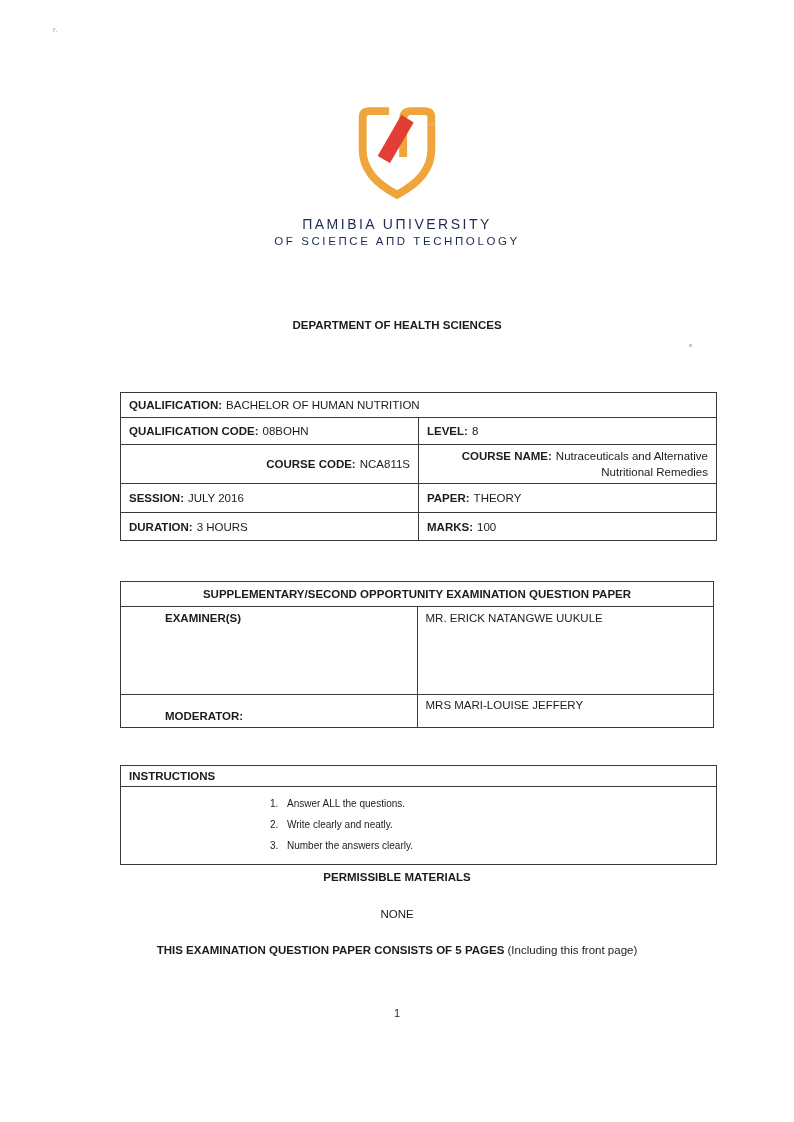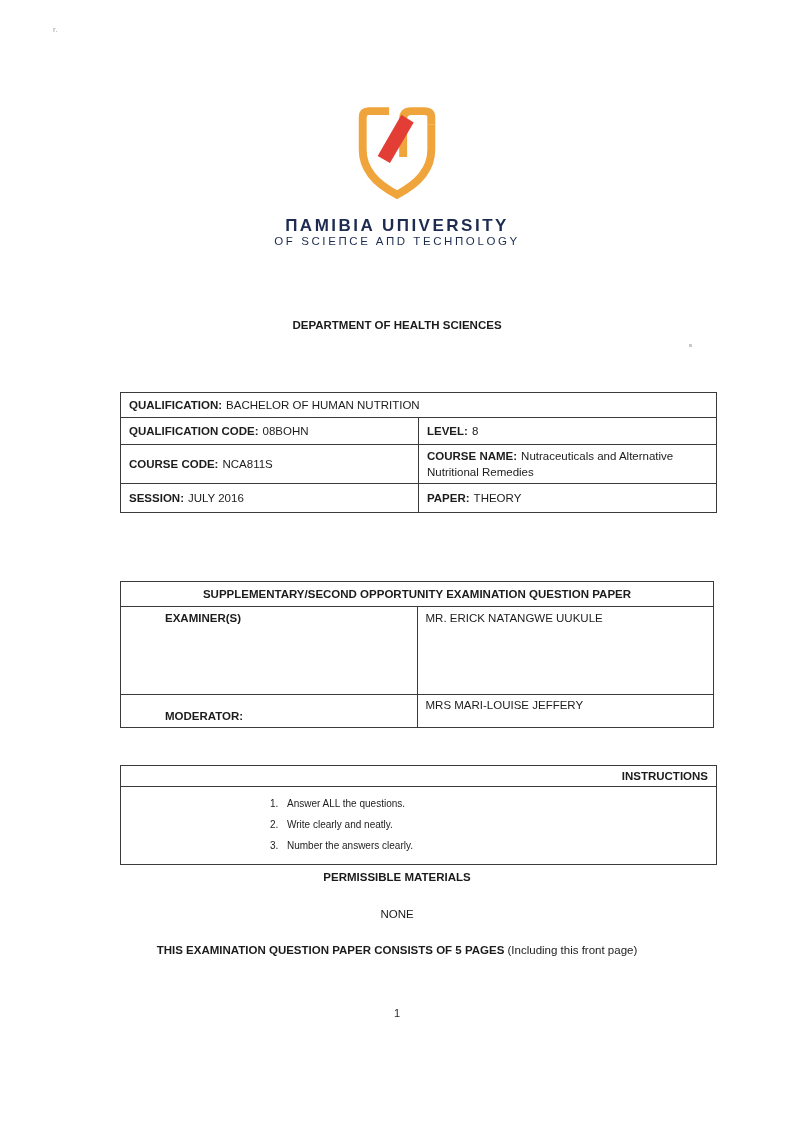--- a/index.html
+++ b/index.html
@@ -27,22 +27,22 @@
     background: #c9c9c9;
   }
   .logo-svg {
     position: absolute;
     left: 353px; top: 105px;
   }
   .wordmark1 {
     position: absolute;
     top: 216px; left: 0; width: 100%;
     text-align: center;
-    font-weight: bold;
-    font-size: 17px;
+    font-weight: normal;
+    font-size: 14px;
     letter-spacing: 2.5px;
     color: #1d2b50;
   }
   .wordmark2 {
     position: absolute;
     top: 235px; left: 0; width: 100%;
     text-align: center;
     font-size: 11.5px;
     letter-spacing: 2.6px;
     color: #1d2b50;
@@ -63,21 +63,21 @@
   .lbl { font-weight: bold; margin-right: 4px; }
 
   .course-table {
     position: absolute;
     left: 120px; top: 374px;
     width: 597px;
   }
   .course-table .c1 { width: 270px; }
   .r1 { height: 25px; }
   .r2 { height: 27px; }
-  .r3 { height: 38px; }
+  .r3 { height: 38px; text-align: right; }
   .r3 td { line-height: 16px; vertical-align: middle; }
   .r4 { height: 29px; }
   .r5 { height: 28px; }
 
   .exam-table {
     position: absolute;
     left: 120px; top: 563px;
     width: 594px;
   }
   .exam-table .label-col { width: 106px; padding-left: 44px; }
@@ -93,21 +93,21 @@
   .moderator-row .label-col { font-weight: bold; vertical-align: bottom; padding-bottom: 5px; }
   .moderator-row .val { vertical-align: top; padding-top: 4px; }
 
   .instr-table {
     position: absolute;
     left: 120px; top: 747px;
     width: 597px;
   }
   .instr-title-row td {
     height: 21px;
-    text-align: right;
+    text-align: left;
     font-weight: bold;
     padding: 2px 8px;
   }
   .instr-body-row td { padding: 6px 8px 8px 8px; vertical-align: top; }
   .instr-body-row ol {
     margin: 0;
     padding-left: 152px;
     font-size: 10px;
   }
   .instr-body-row li {
@@ -180,20 +180,28 @@
       </td>
     </tr>
     <tr class="r4">
       <td class="c1">
         <span class="lbl">SESSION:</span><span>JULY 2016</span>
       </td>
       <td>
         <span class="lbl">PAPER:</span><span>THEORY</span>
       </td>
     </tr>
+    <tr class="r5">
+      <td class="c1">
+        <span class="lbl">DURATION:</span><span>3 HOURS</span>
+      </td>
+      <td>
+        <span class="lbl">MARKS:</span><span>100</span>
+      </td>
+    </tr>
   </tbody>
     </table>
 
   <table class="exam-table">
     <tbody>
         <tr class="exam-title-row">
       <td colspan="2">SUPPLEMENTARY/SECOND OPPORTUNITY EXAMINATION QUESTION PAPER</td>
     </tr>
     <tr class="examiner-row">
       <td class="label-col">EXAMINER(S)</td>

